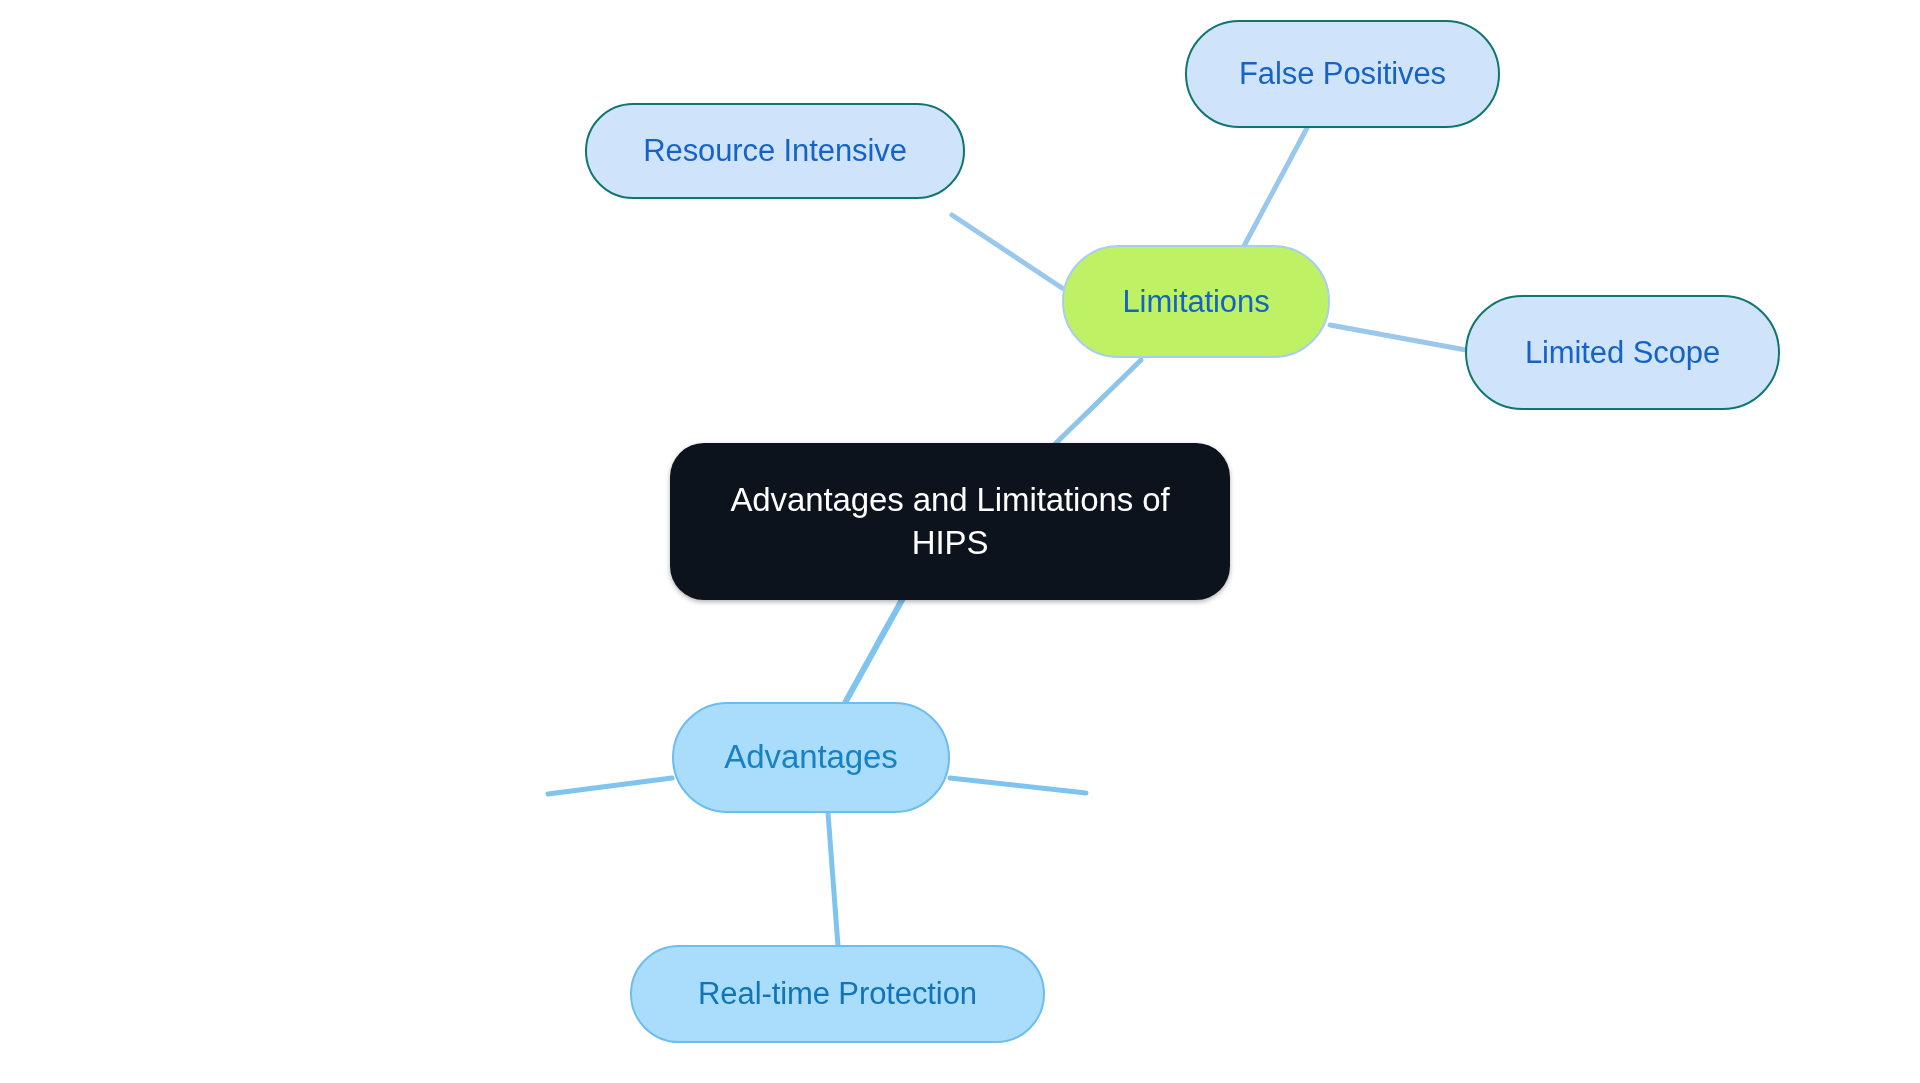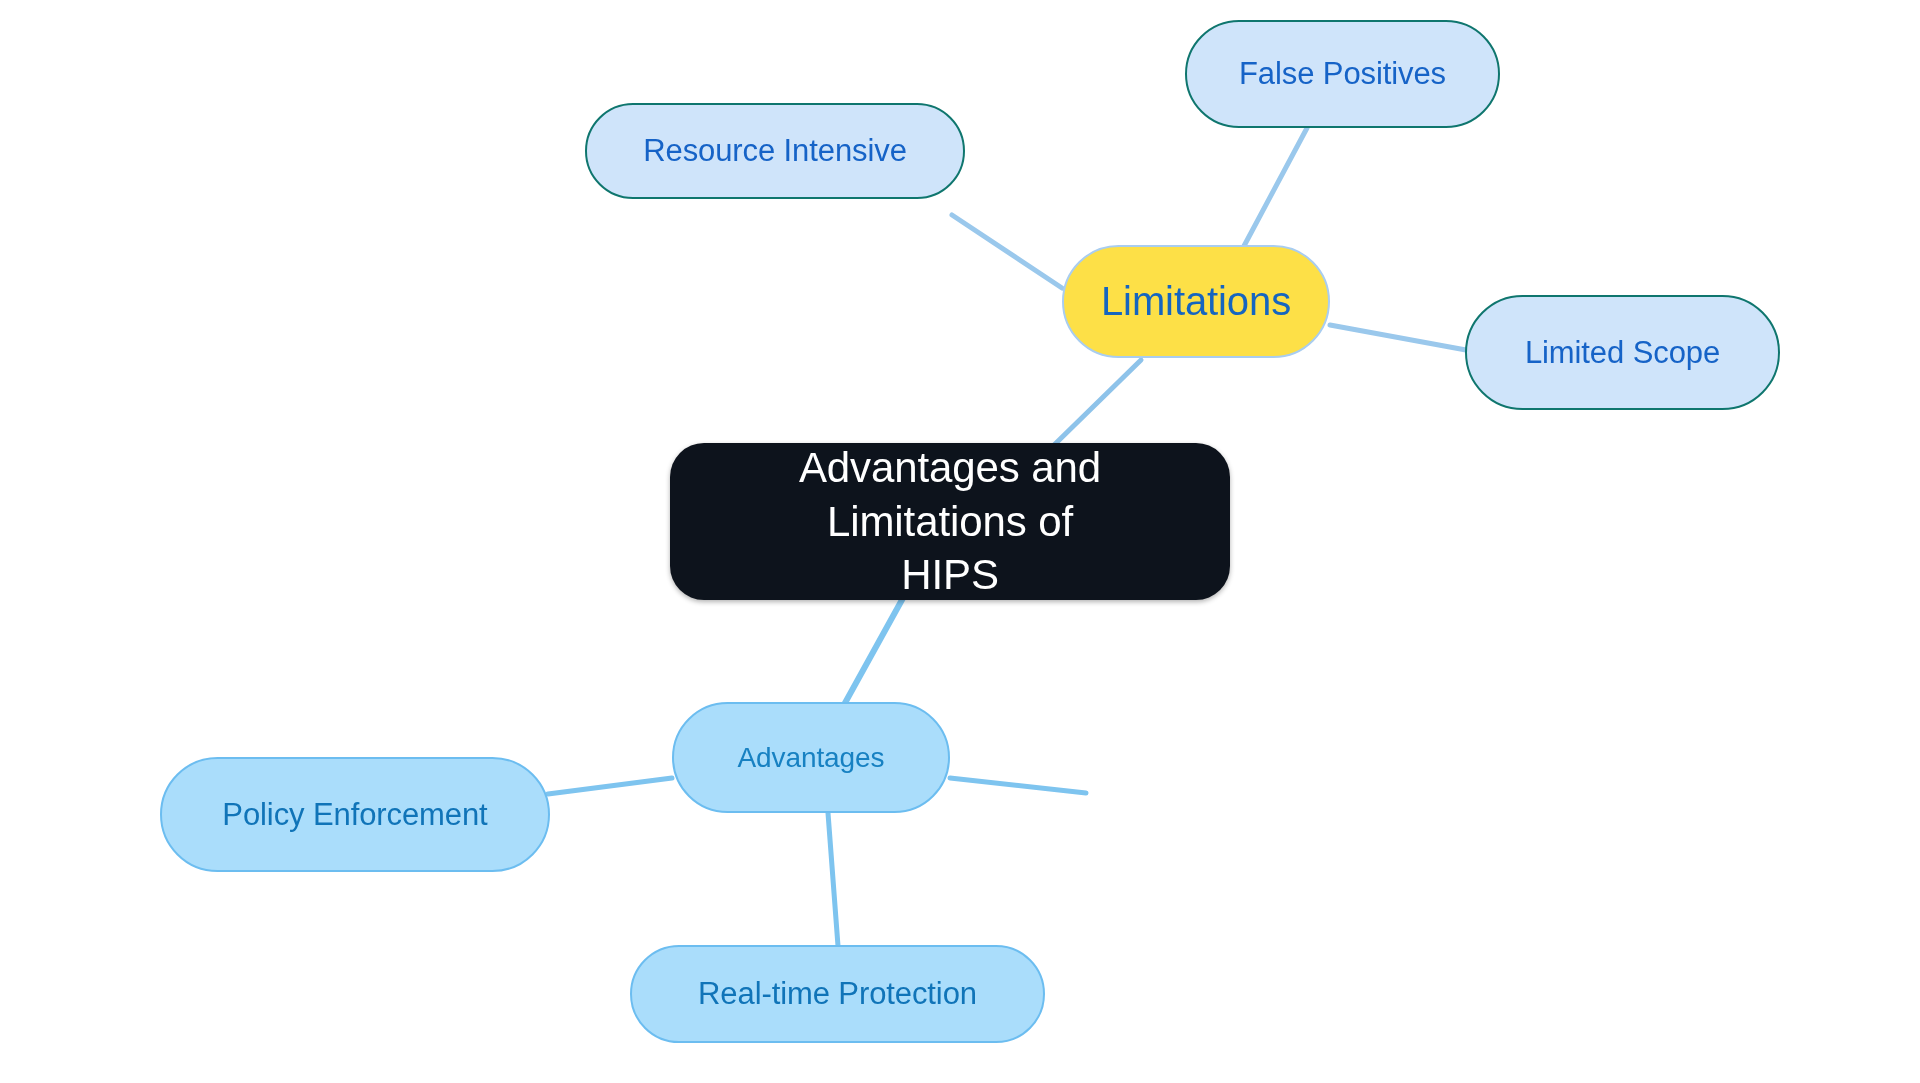--- a/index.html
+++ b/index.html
@@ -33,46 +33,46 @@
     justify-content: center;
     text-align: center;
     line-height: 1.28;
     white-space: pre-line;
     letter-spacing: -0.1px;
   }
   .node-root {
     background: #0d131c;
     color: #ffffff;
     border-radius: 34px;
-    font-size: 42px;
+    font-size: 33px;
     padding: 10px 34px;
     box-shadow: 0 2px 5px rgba(0,0,0,0.30);
   }
   .node-branch-lim {
-    background: #fde047;
+    background: #bef264;
     border: 2px solid #a9cdf0;
     color: #1565c0;
     border-radius: 60px;
-    font-size: 40px;
+    font-size: 31px;
     padding: 6px 26px;
   }
   .node-leaf-lim {
     background: #cfe4fa;
     border: 2px solid #0f766e;
     color: #1663c7;
     border-radius: 60px;
     font-size: 31px;
     padding: 6px 26px;
   }
   .node-branch-adv {
     background: #aaddfb;
     border: 2px solid #6cbdf0;
     color: #1781c2;
     border-radius: 60px;
-    font-size: 28px;
+    font-size: 33px;
     padding: 6px 26px;
   }
   .node-leaf-adv {
     background: #aaddfb;
     border: 2px solid #6cbdf0;
     color: #1074b8;
     border-radius: 60px;
     font-size: 31px;
     padding: 6px 26px;
   }
@@ -119,22 +119,19 @@
   </div>
 
   <div class="node node-leaf-lim" style="left:1465px; top:295px; width:315px; height:115px;">
     <span>Limited Scope</span>
   </div>
 
   <div class="node node-branch-adv" style="left:672px; top:702px; width:278px; height:111px;">
     <span>Advantages</span>
   </div>
 
-  <div class="node node-leaf-adv" style="left:160px; top:757px; width:390px; height:115px;">
-    <span>Policy Enforcement</span>
-  </div>
 
 
   <div class="node node-leaf-adv" style="left:630px; top:945px; width:415px; height:98px;">
     <span>Real-time Protection</span>
   </div>
 
 </div>
 
 </body></html>

